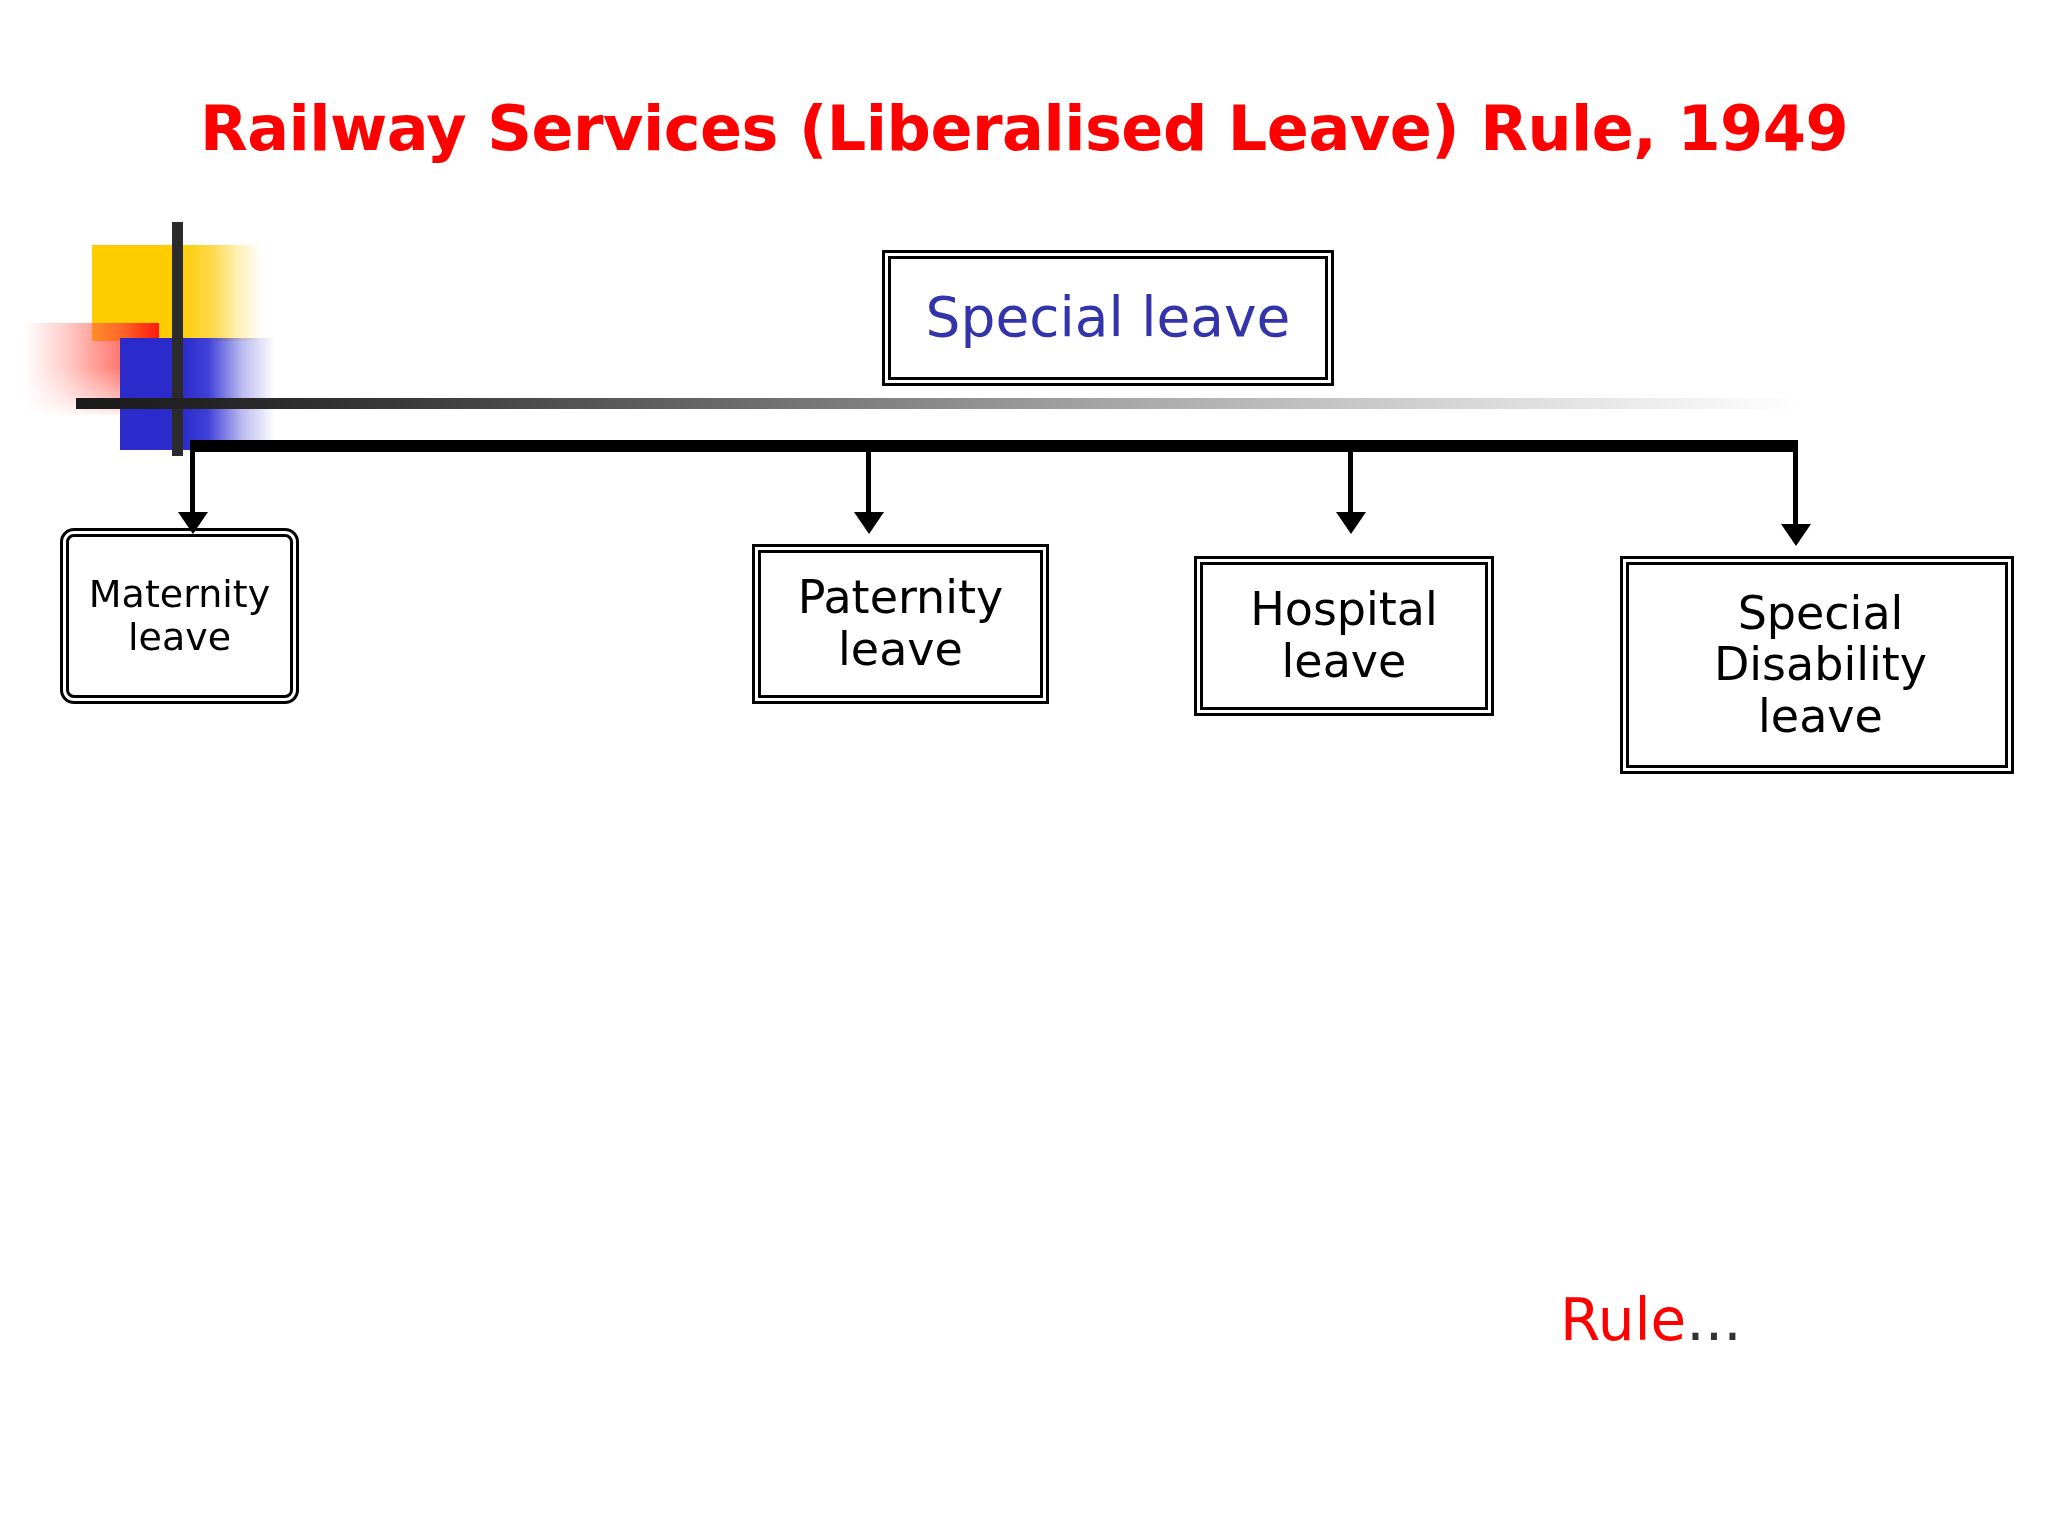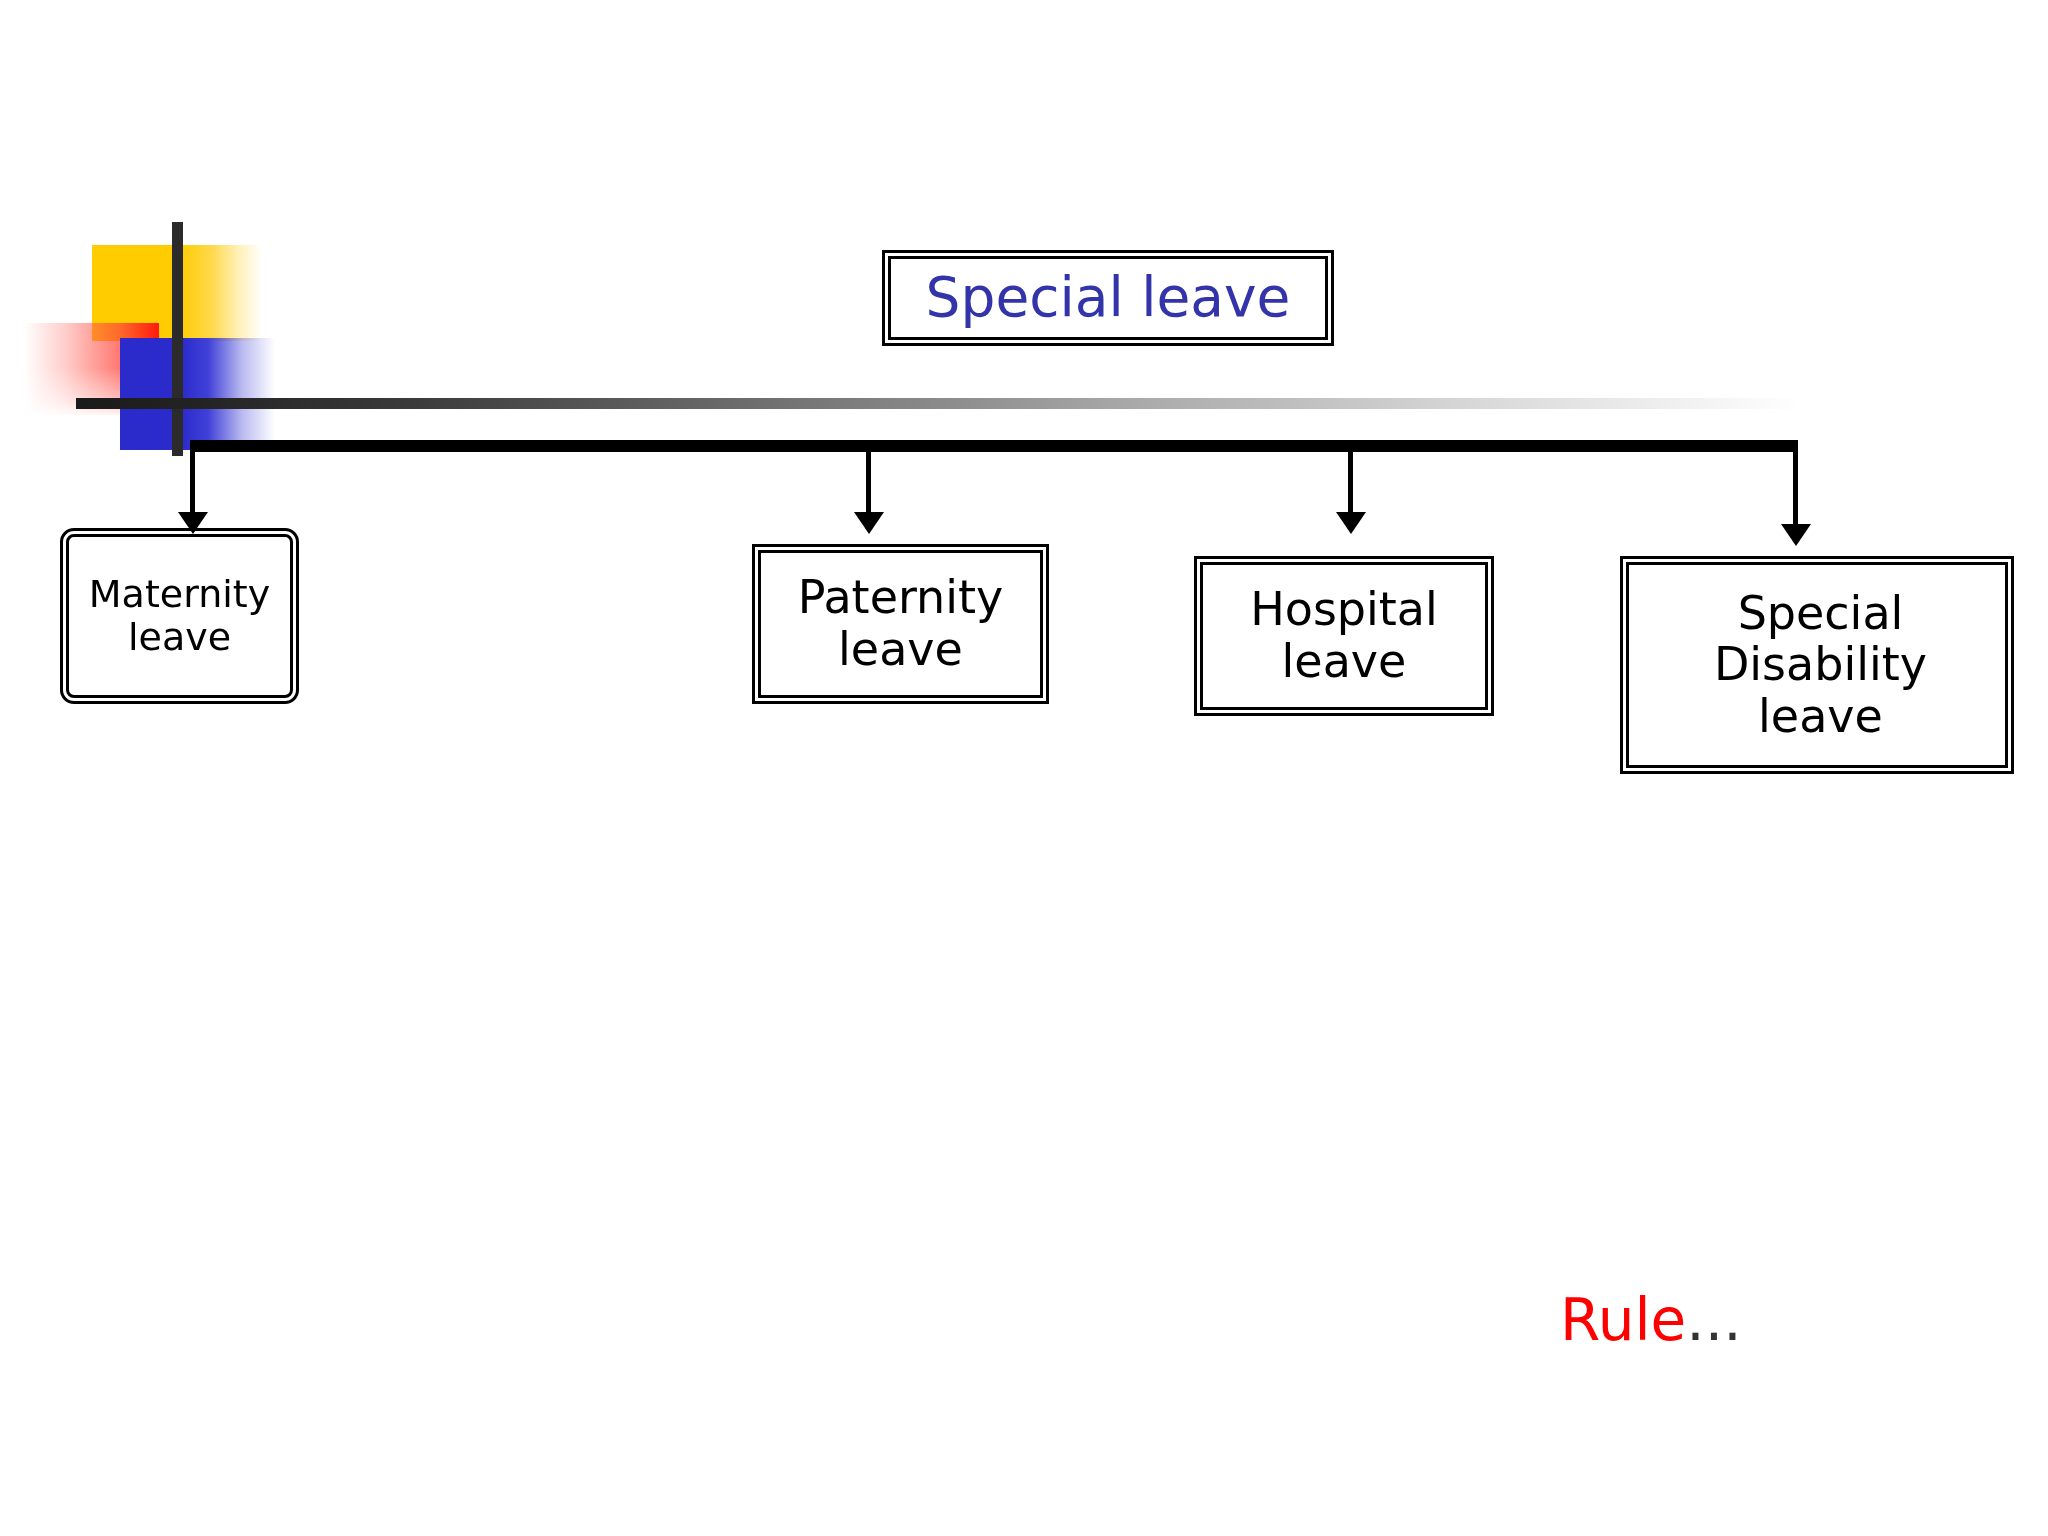--- a/index.html
+++ b/index.html
@@ -125,21 +125,21 @@
   .node-label {
     display: block;
     width: 100%;
     white-space: pre-line;
   }
 
   #box-special-leave {
     left: 888px;
     top: 256px;
     width: 440px;
-    height: 84px;
+    height: 124px;
     font-size: 55px;
     color: #3333AA;
   }
   #box-special-leave .node-label { color: #3333AA; }
 
   #box-maternity {
     left: 66px;
     top: 534px;
     width: 227px;
     height: 164px;
@@ -211,20 +211,21 @@
     color: #FF0000;
     white-space: nowrap;
   }
   .footer-ellipsis { color: #333333; }
 </style>
 </head>
 <body>
 
 <div class="slide">
 
+  <div class="slide-title">Railway Services (Liberalised Leave) Rule, 1949</div>
 
   <div class="decor">
     <div class="decor-yellow"></div>
     <div class="decor-red"></div>
     <div class="decor-red-fadebottom"></div>
     <div class="decor-blue"></div>
     <div class="decor-vbar"></div>
     <div class="decor-hbar"></div>
   </div>
 

